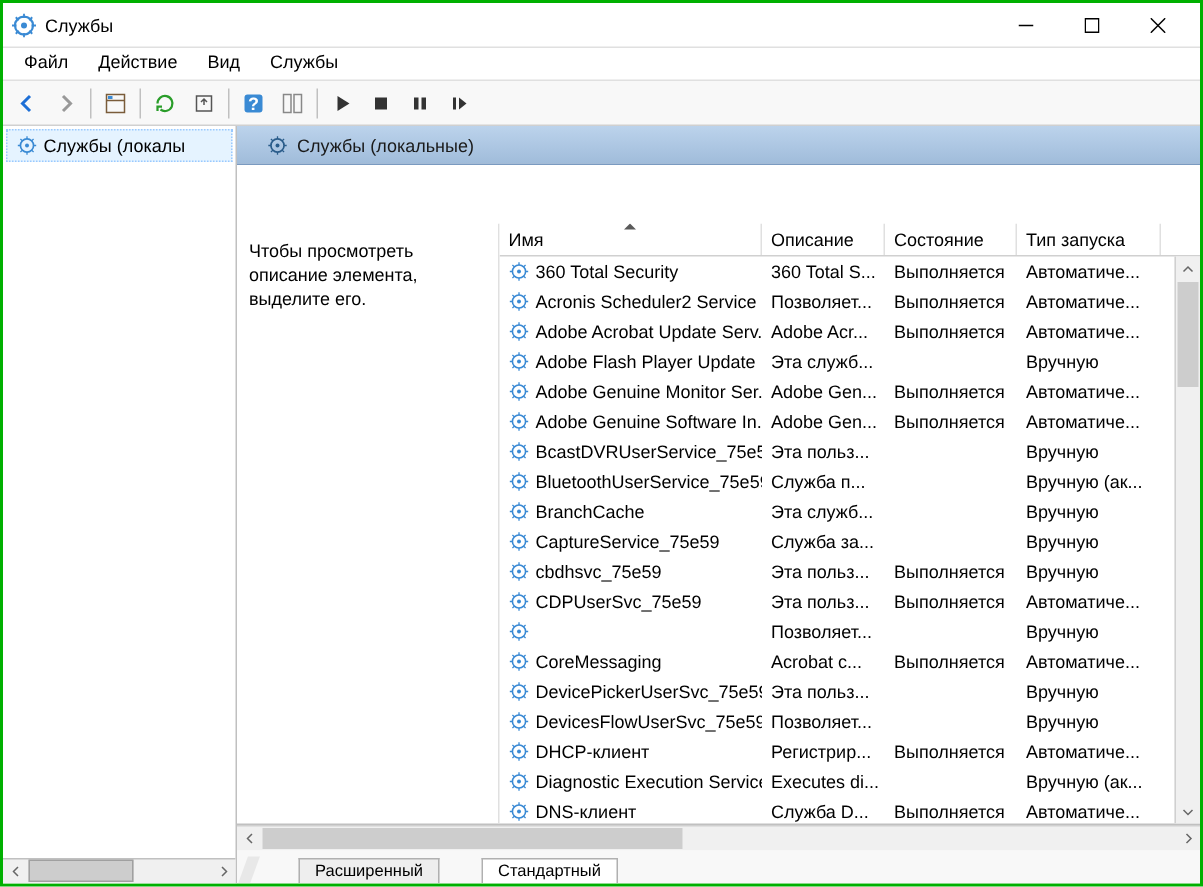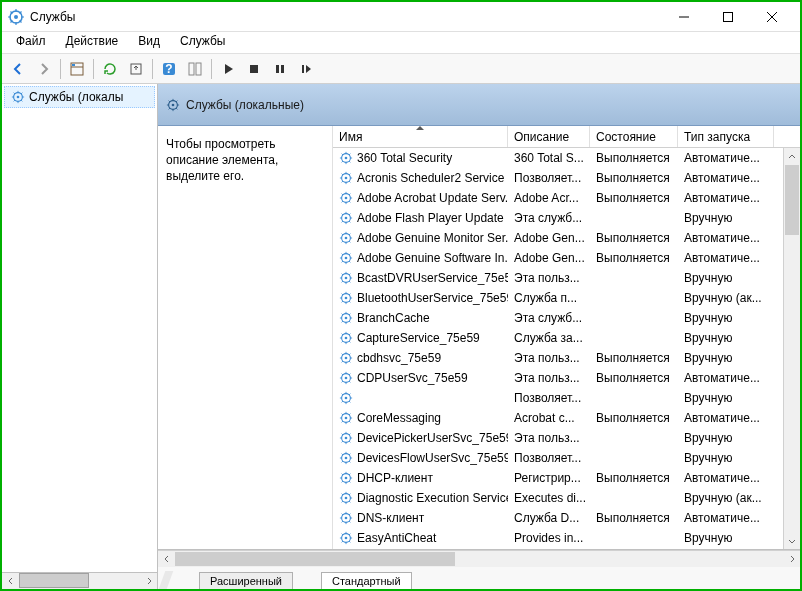--- a/index.html
+++ b/index.html
@@ -15,22 +15,22 @@
 .tbtn { width: 24px; height: 24px; display: flex; align-items: center; justify-content: center; border: 1px solid transparent; cursor: default; }
 .tsep { width: 1px; height: 20px; background: #c0c0c0; margin: 0 2px; }
 .body { flex: 1; display: flex; overflow: hidden; }
 .leftpane { width: 156px; background: #fff; border-right: 1px solid #c0c0c0; display: flex; flex-direction: column; }
 .treeitem { display: flex; align-items: flex-start; gap: 4px; padding: 3px 6px; background: #e5f3ff; border: 1px dotted #99c9ff; margin: 2px; }
 .leftbottom { flex: 1; }
 .leftscroll { height: 17px; border-top: 1px solid #c0c0c0; display: flex; background: #f0f0f0; }
 .leftscroll .sthumb { width: 70px; height: 15px; background: #cdcdcd; border: 1px solid #a0a0a0; }
 .leftscroll .arrow { width: 17px; display: flex; align-items: center; justify-content: center; }
 .rightpane { flex: 1; display: flex; flex-direction: column; overflow: hidden; }
-.catheader { height: 42px; background: linear-gradient(#bcd3ec, #a0bcda); border-bottom: 1px solid #7a9ac0; display: flex; align-items: center; padding: 0 8px; gap: 6px; color: #1a1a1a; }
-.content { flex: 1; display: flex; overflow: hidden; border-bottom: 1px solid #c0c0c0; }
+.catheader { height: 26px; background: linear-gradient(#bcd3ec, #a0bcda); border-bottom: 1px solid #7a9ac0; display: flex; align-items: center; padding: 0 20px; gap: 6px; color: #1a1a1a; }
+.content { flex: 1; display: flex; overflow: hidden; border-bottom: 1px solid #c0c0c0; margin-top: 39px; }
 .descpane { width: 175px; padding: 10px 8px; border-right: 1px solid #e0e0e0; font-size: 12px; line-height: 1.35; }
 .listpane { flex: 1; display: flex; flex-direction: column; overflow: hidden; position: relative; }
 .cols { display: flex; height: 22px; border-bottom: 1px solid #d0d0d0; background: #fff; }
 .colh { padding: 3px 6px; border-right: 1px solid #e0e0e0; cursor: default; display: flex; align-items: center; position: relative; }
 .colh.sorted::after { content: ''; position: absolute; top: 0; left: 50%; transform: translateX(-50%); border-left: 4px solid transparent; border-right: 4px solid transparent; border-bottom: 4px solid #5a5a5a; }
 .rows { flex: 1; overflow: hidden; }
 .row { display: flex; height: 20px; align-items: center; }
 .cell { padding: 0 6px; white-space: nowrap; overflow: hidden; text-overflow: ellipsis; display: flex; align-items: center; gap: 4px; }
 .c0 { width: 175px; align-items: center; }
 .c1 { width: 82px; }

